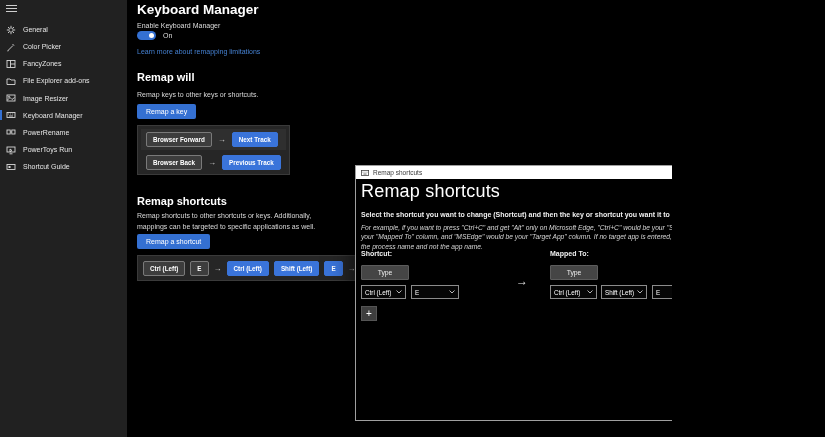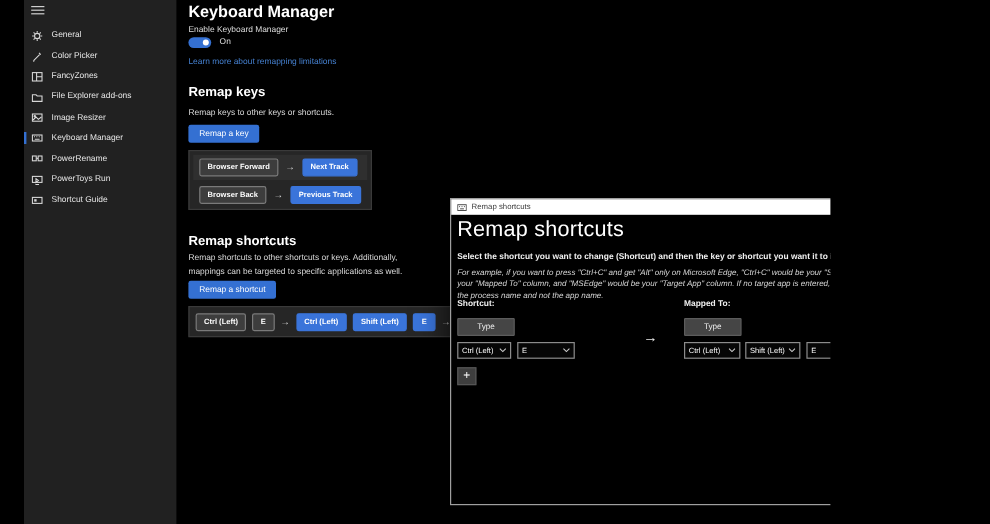--- a/index.html
+++ b/index.html
@@ -1,18 +1,18 @@
 <!DOCTYPE html>
 <html><head>
 <meta charset="utf-8">
 <style>
   * { margin:0; padding:0; box-sizing:border-box; }
   html,body { background:#000; }
   body { font-family:"Liberation Sans", sans-serif; color:#e8e8e8; }
-  .screen { position:relative; width:672px; height:437px; background:#000; overflow:hidden;margin-left:20px; }
+  .screen { position:relative; width:672px; height:437px; background:#000; overflow:hidden; }
   .abs { position:absolute; }
 
   
   .sidebar { position:absolute; left:0; top:0; width:127px; height:437px; background:#212121; }
   .hamburger { position:absolute; left:6px; top:5px; width:11px; height:8px; cursor:pointer; }
   .hamburger i { display:block; height:1.4px; background:#cfcfcf; margin-bottom:1.6px; }
   .nav { position:absolute; left:0; top:21px; width:127px; }
   .nav-item { position:relative; height:17.15px; display:flex; align-items:center; padding-left:6px; cursor:pointer; }
   .nav-item.selected::before { content:""; position:absolute; left:0; top:3.5px; width:2px; height:10px; background:#3470d2; }
   .nicon { width:10px; height:10px; margin-right:7px; display:inline-flex; }
@@ -183,21 +183,21 @@
     <h1 class="page-title">Keyboard Manager</h1>
     <div class="enable-label">Enable Keyboard Manager</div>
     <div class="toggle-row">
       <div class="toggle">
           <span class="knob"></span>
         </div>
       <span class="toggle-state">On</span>
     </div>
     <a class="link abs" style="left:0; top:48px;">Learn more about remapping limitations</a>
 
-    <h2 class="sec-head abs" style="left:0; top:71px;">Remap keys</h2>
+    <h2 class="sec-head abs" style="left:0; top:71px;">Remap will</h2>
     <div class="body-text abs" style="left:0; top:90px;">Remap keys to other keys or shortcuts.</div>
     <button class="btn-accent abs" style="left:0; top:104px;">Remap a key</button>
 
     <div class="panel" style="left:0; top:125px; width:153px; height:50px;">
       <div class="map-row hl" style="top:3px;">
         <span class="kc gray">Browser Forward</span>
         <span class="arrow">→</span>
         <span class="kc blue">Next Track</span>
       </div>
       <div class="map-row" style="top:26px;">

